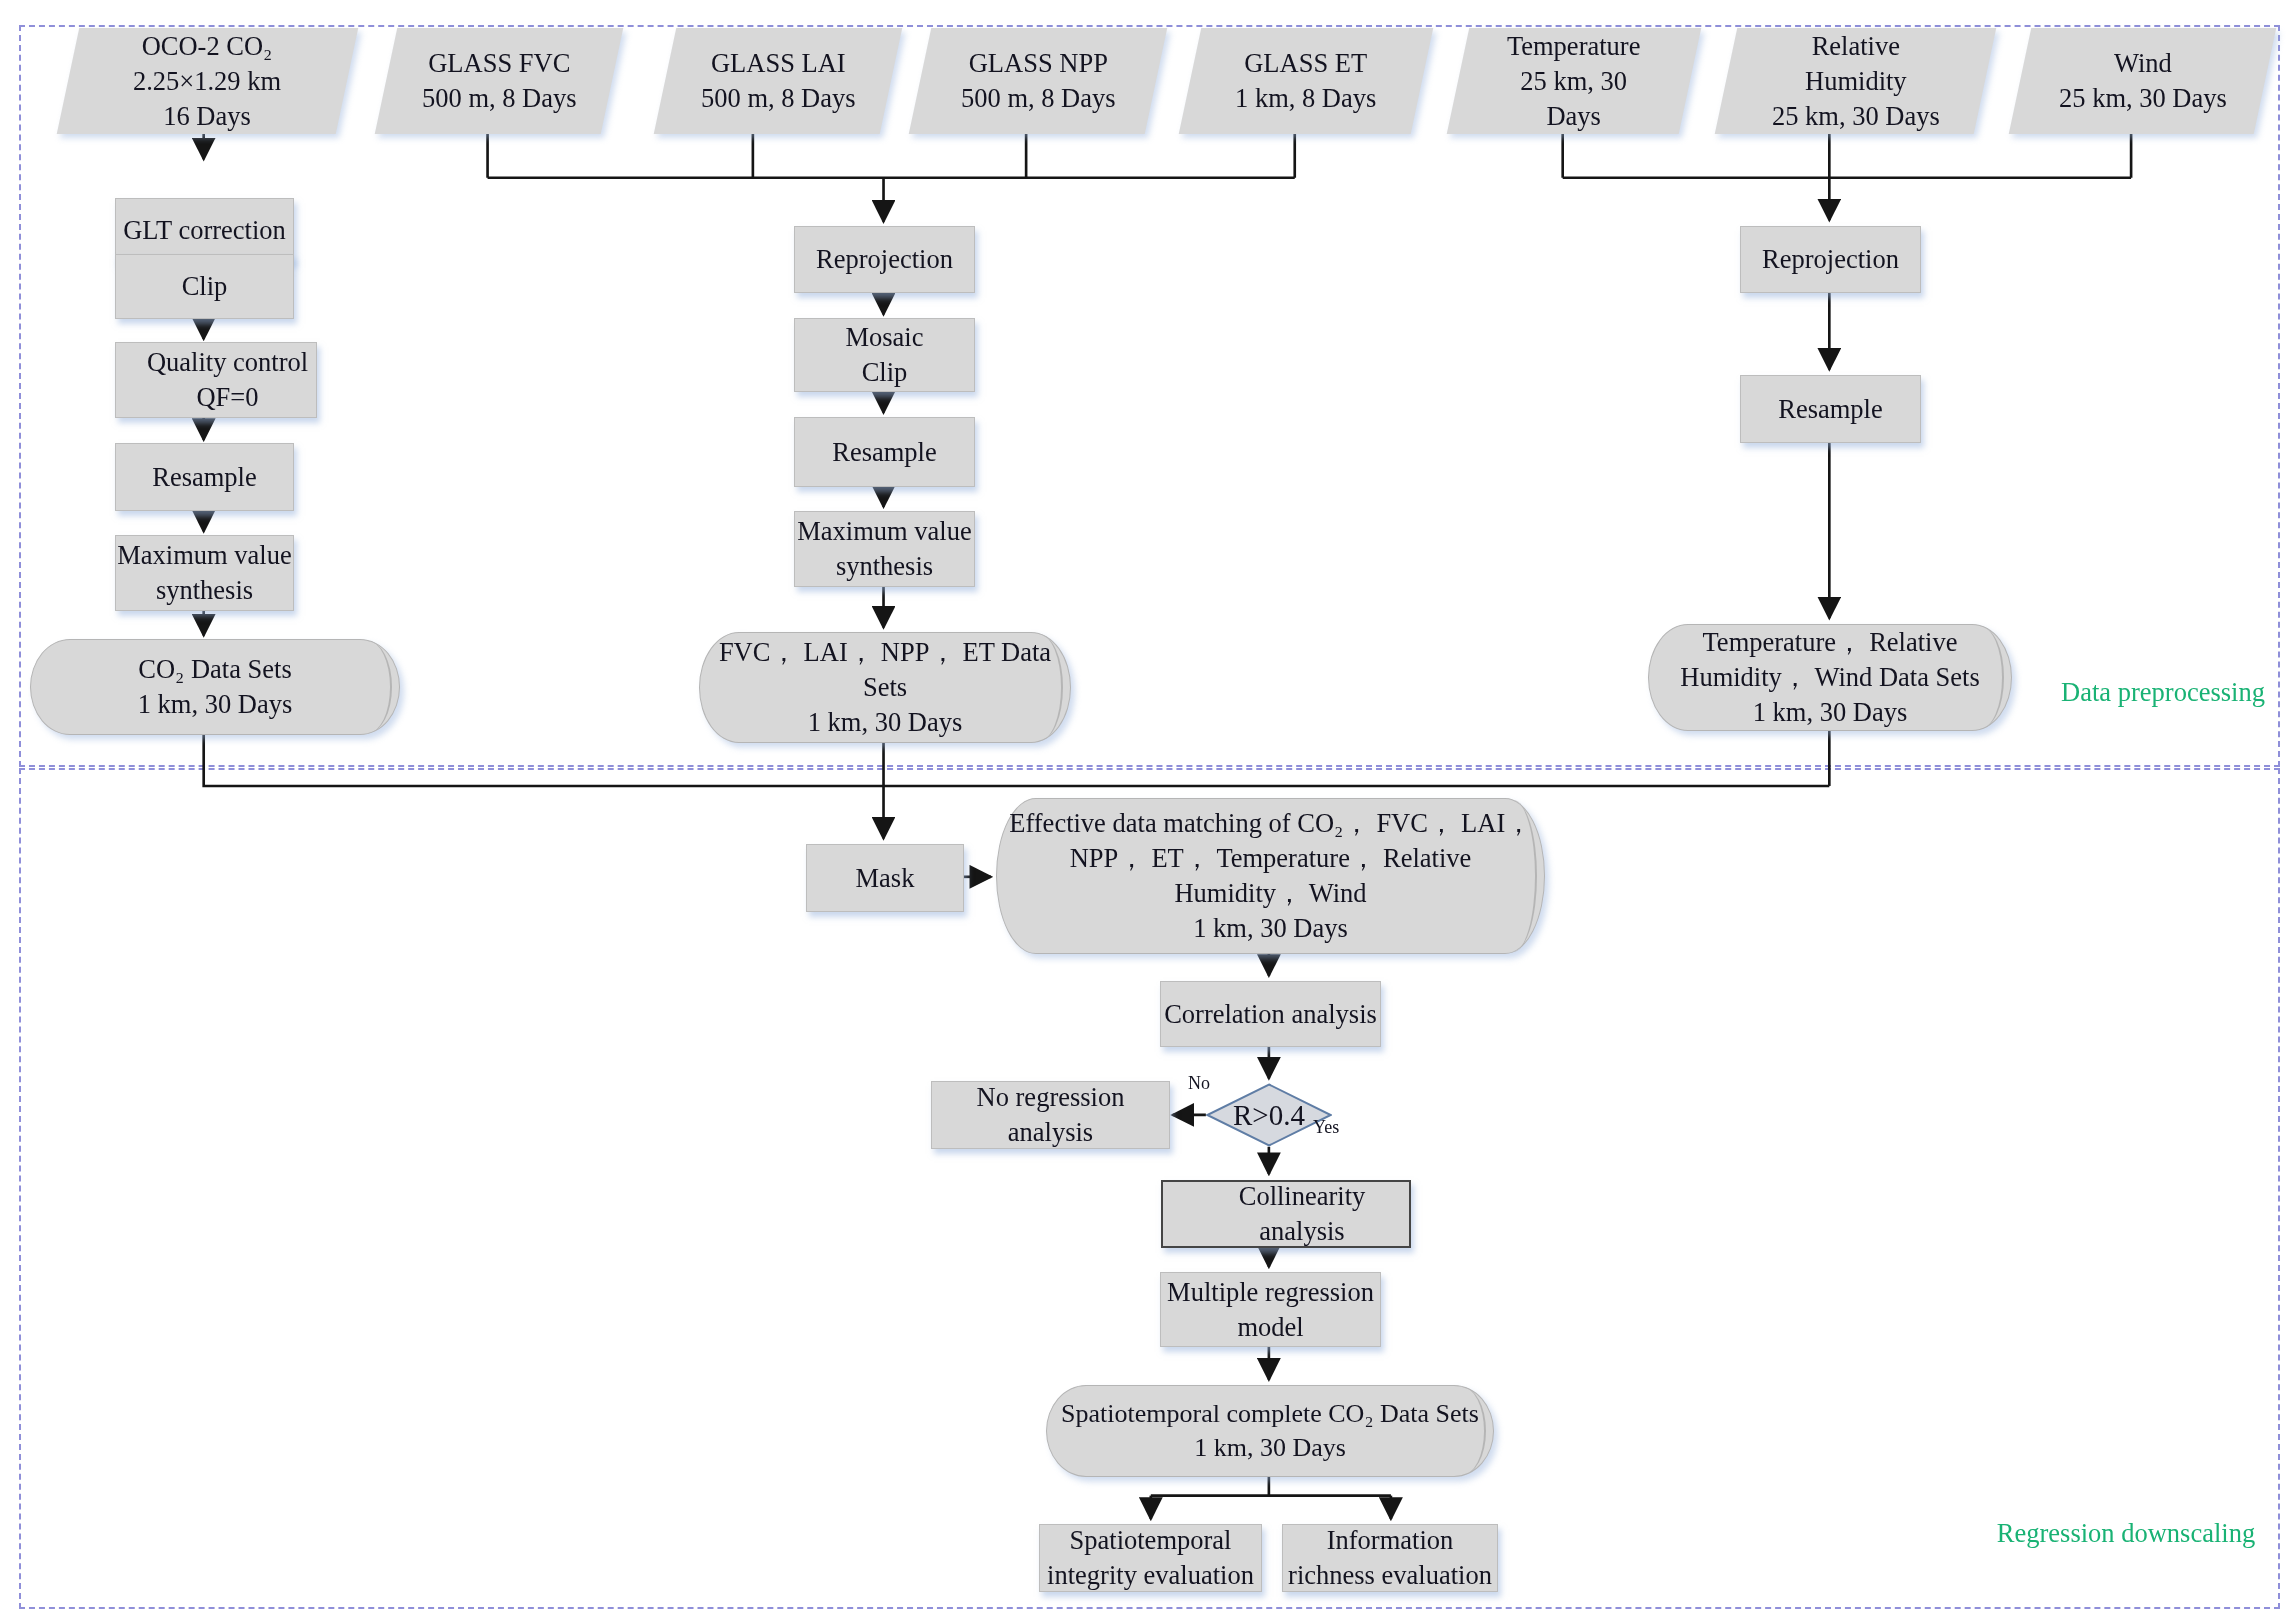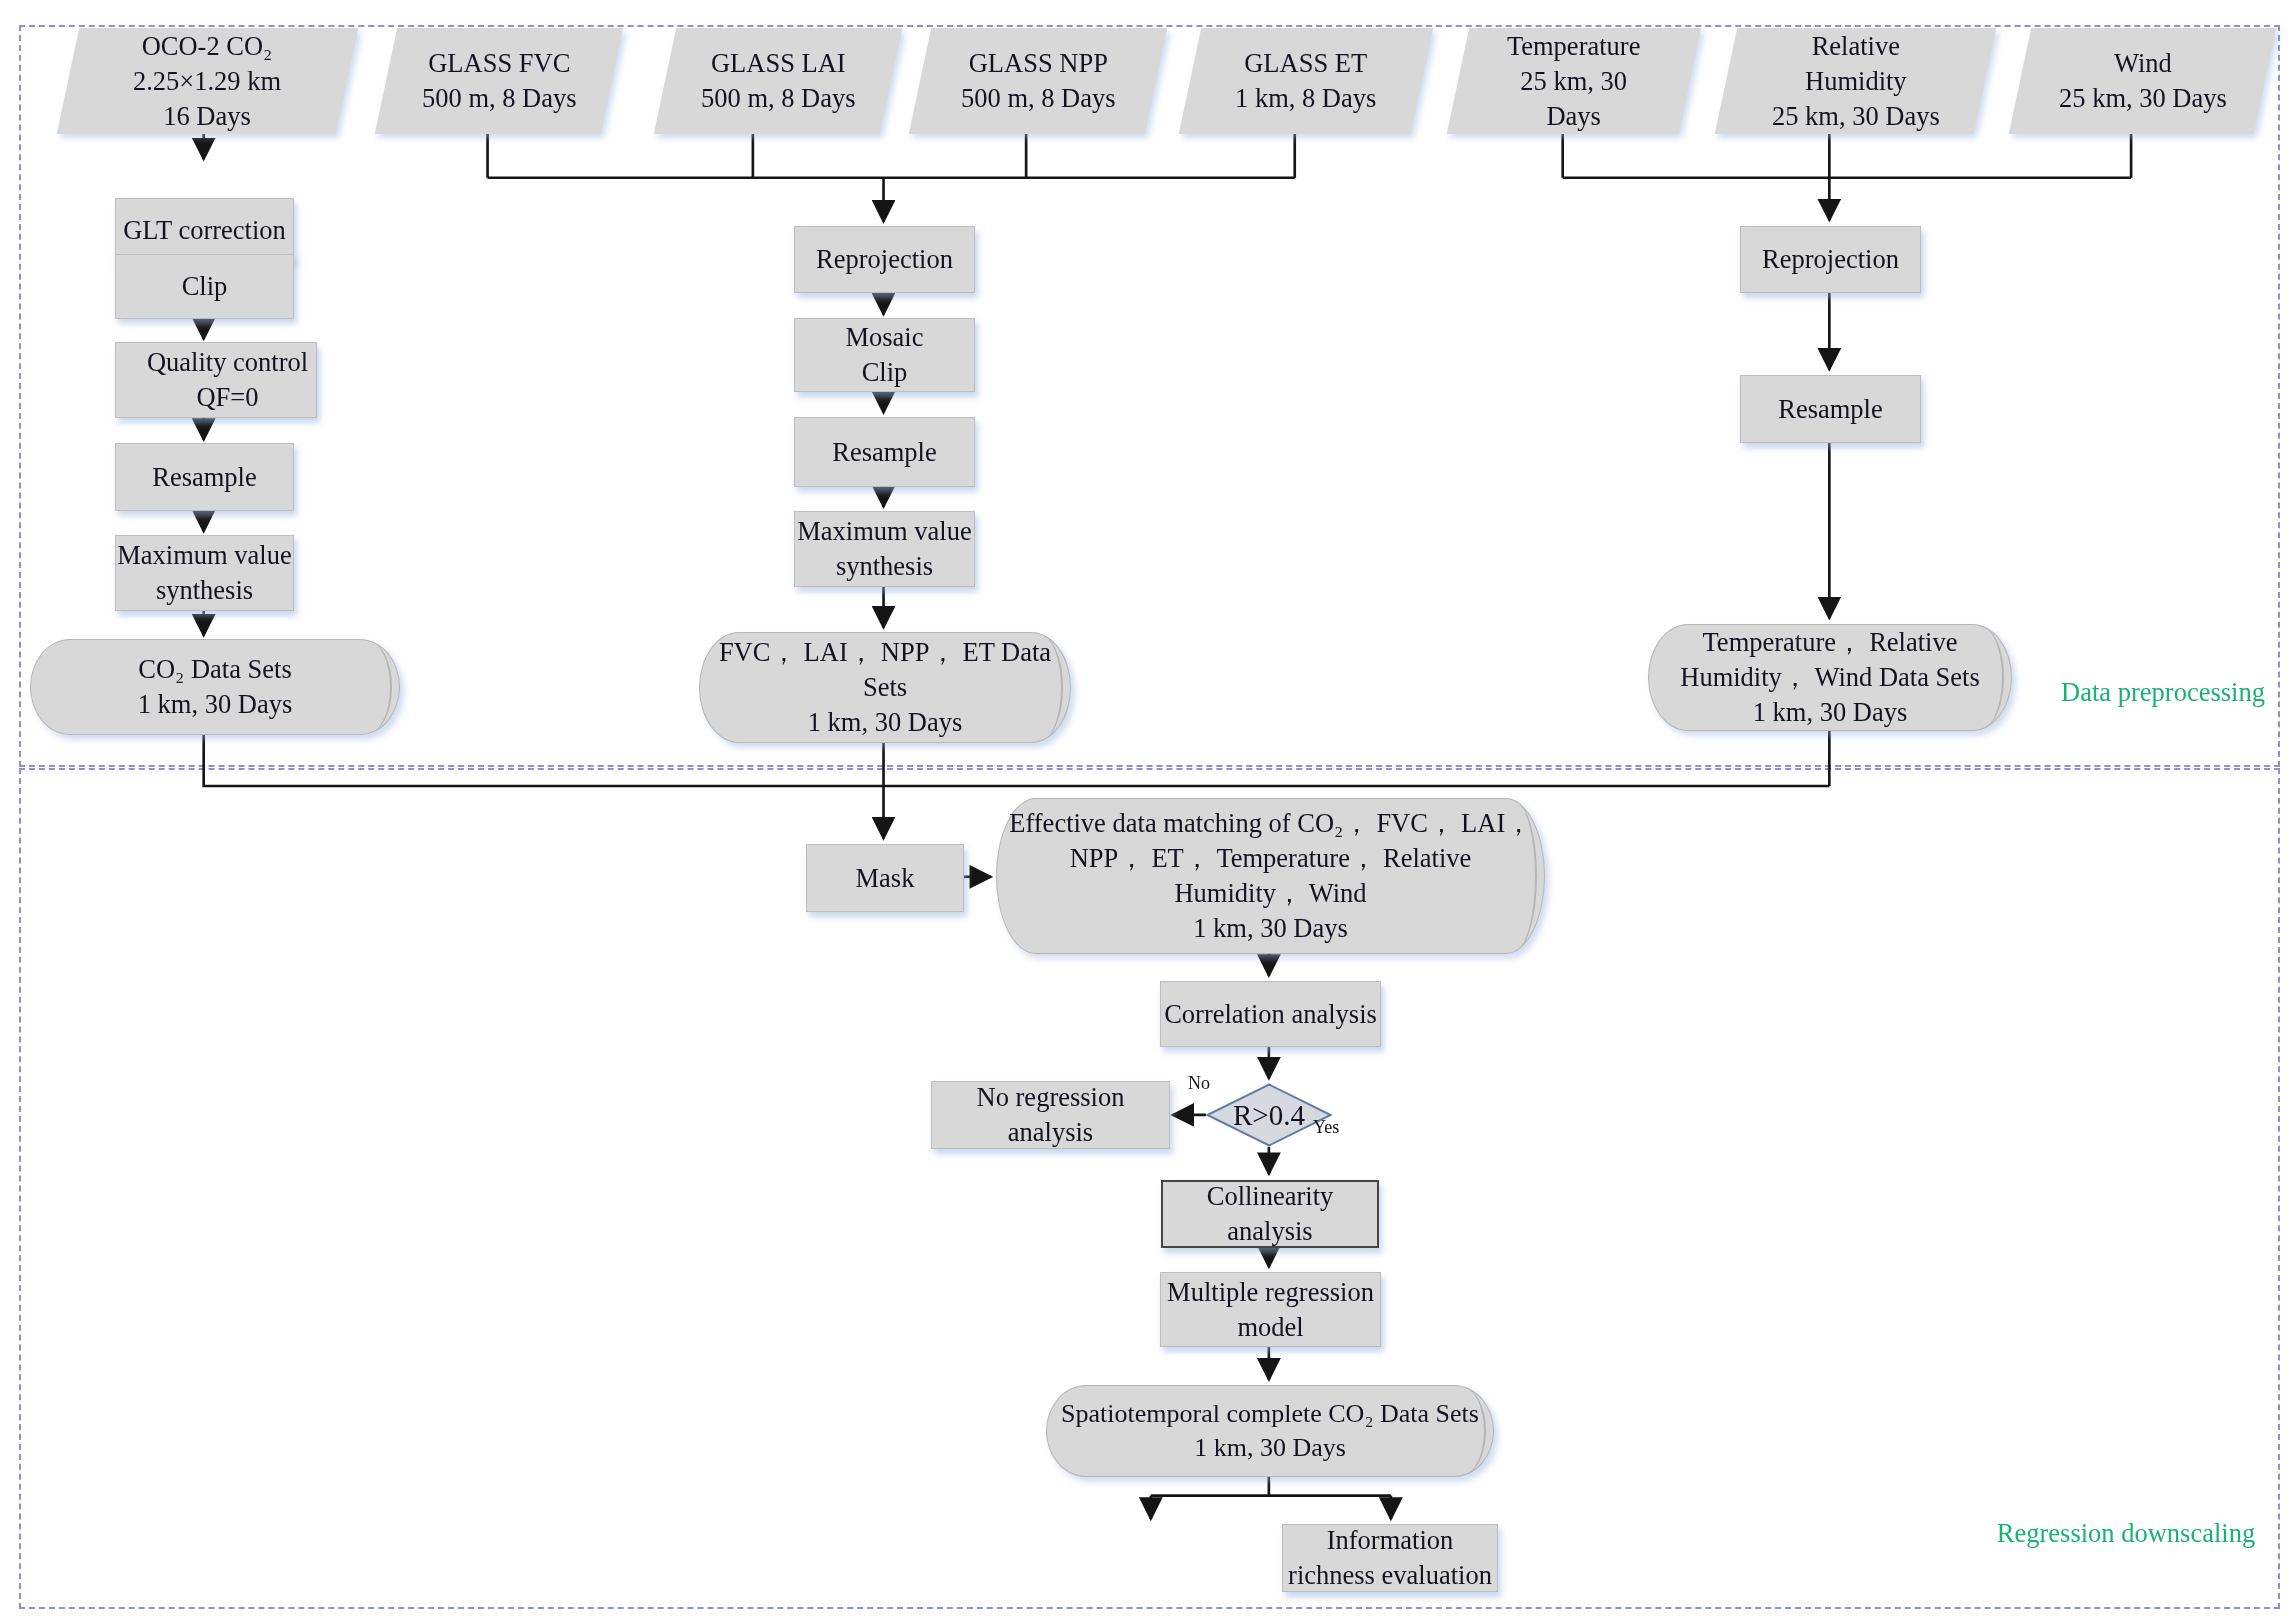--- a/index.html
+++ b/index.html
@@ -13,21 +13,21 @@
   #wires line, #wires polyline { stroke:#151515; stroke-width:4; fill:none; }
   #wires .arrow { marker-end:url(#ah); }
   .node {
     position:absolute; display:flex; align-items:center; justify-content:center;
     text-align:center; white-space:pre-line; font-size:26.5px; line-height:1.32;
   }
   .box {
     background:#d8d8d8; border:0.7px solid #bdbdbd;
     box-shadow:3.3px 4.6px 6px rgba(150,178,220,.5);
   }
-  .box-strong { border:2px solid #454545; }
+  .box-strong { border:2px solid #454545;padding-left:32px; }
   .para {
     background:#d8d8d8; transform:skewX(-12deg);
     box-shadow:4px 4px 6px rgba(150,178,220,.45);
   }
   .para > span { transform:skewX(12deg); display:block; }
   .cyl {
     background:#d8d8d8; border:1.3px solid #b5b5b5; border-radius:40px/50%;
     box-shadow:4px 4.6px 6px rgba(150,178,220,.45);
   }
   .cyl::after {
@@ -185,20 +185,22 @@
   <div class="edge-label" style="left:1277px; top:1117px;margin-left:36px;">Yes</div>
 
   <div class="node box" style="left:931px; top:1081px; width:237px; height:66px;">No regression
 analysis</div>
   <div class="node box box-strong" style="left:1161px; top:1180px; width:214px; height:64px;">Collinearity
 analysis</div>
   <div class="node box" style="left:1160px; top:1272px; width:219px; height:73px;">Multiple regression
 model</div>
   <div class="node cyl" style="left:1046px; top:1385px; width:446px; height:90px; font-size:26px;">Spatiotemporal complete CO₂ Data Sets
 1 km, 30 Days</div>
+  <div class="node box" style="left:1039px; top:1524px; width:221px; height:66px;">Spatiotemporal
+integrity evaluation</div>
   <div class="node box" style="left:1282px; top:1524px; width:214px; height:66px;">Information
 richness evaluation</div>
 
   <div class="green" style="left:2057px; top:677px; width:212px;">Data preprocessing</div>
   <div class="green" style="left:1990px; top:1518px; width:272px;">Regression downscaling</div>
 
 </div>
 
 
 </body></html>

